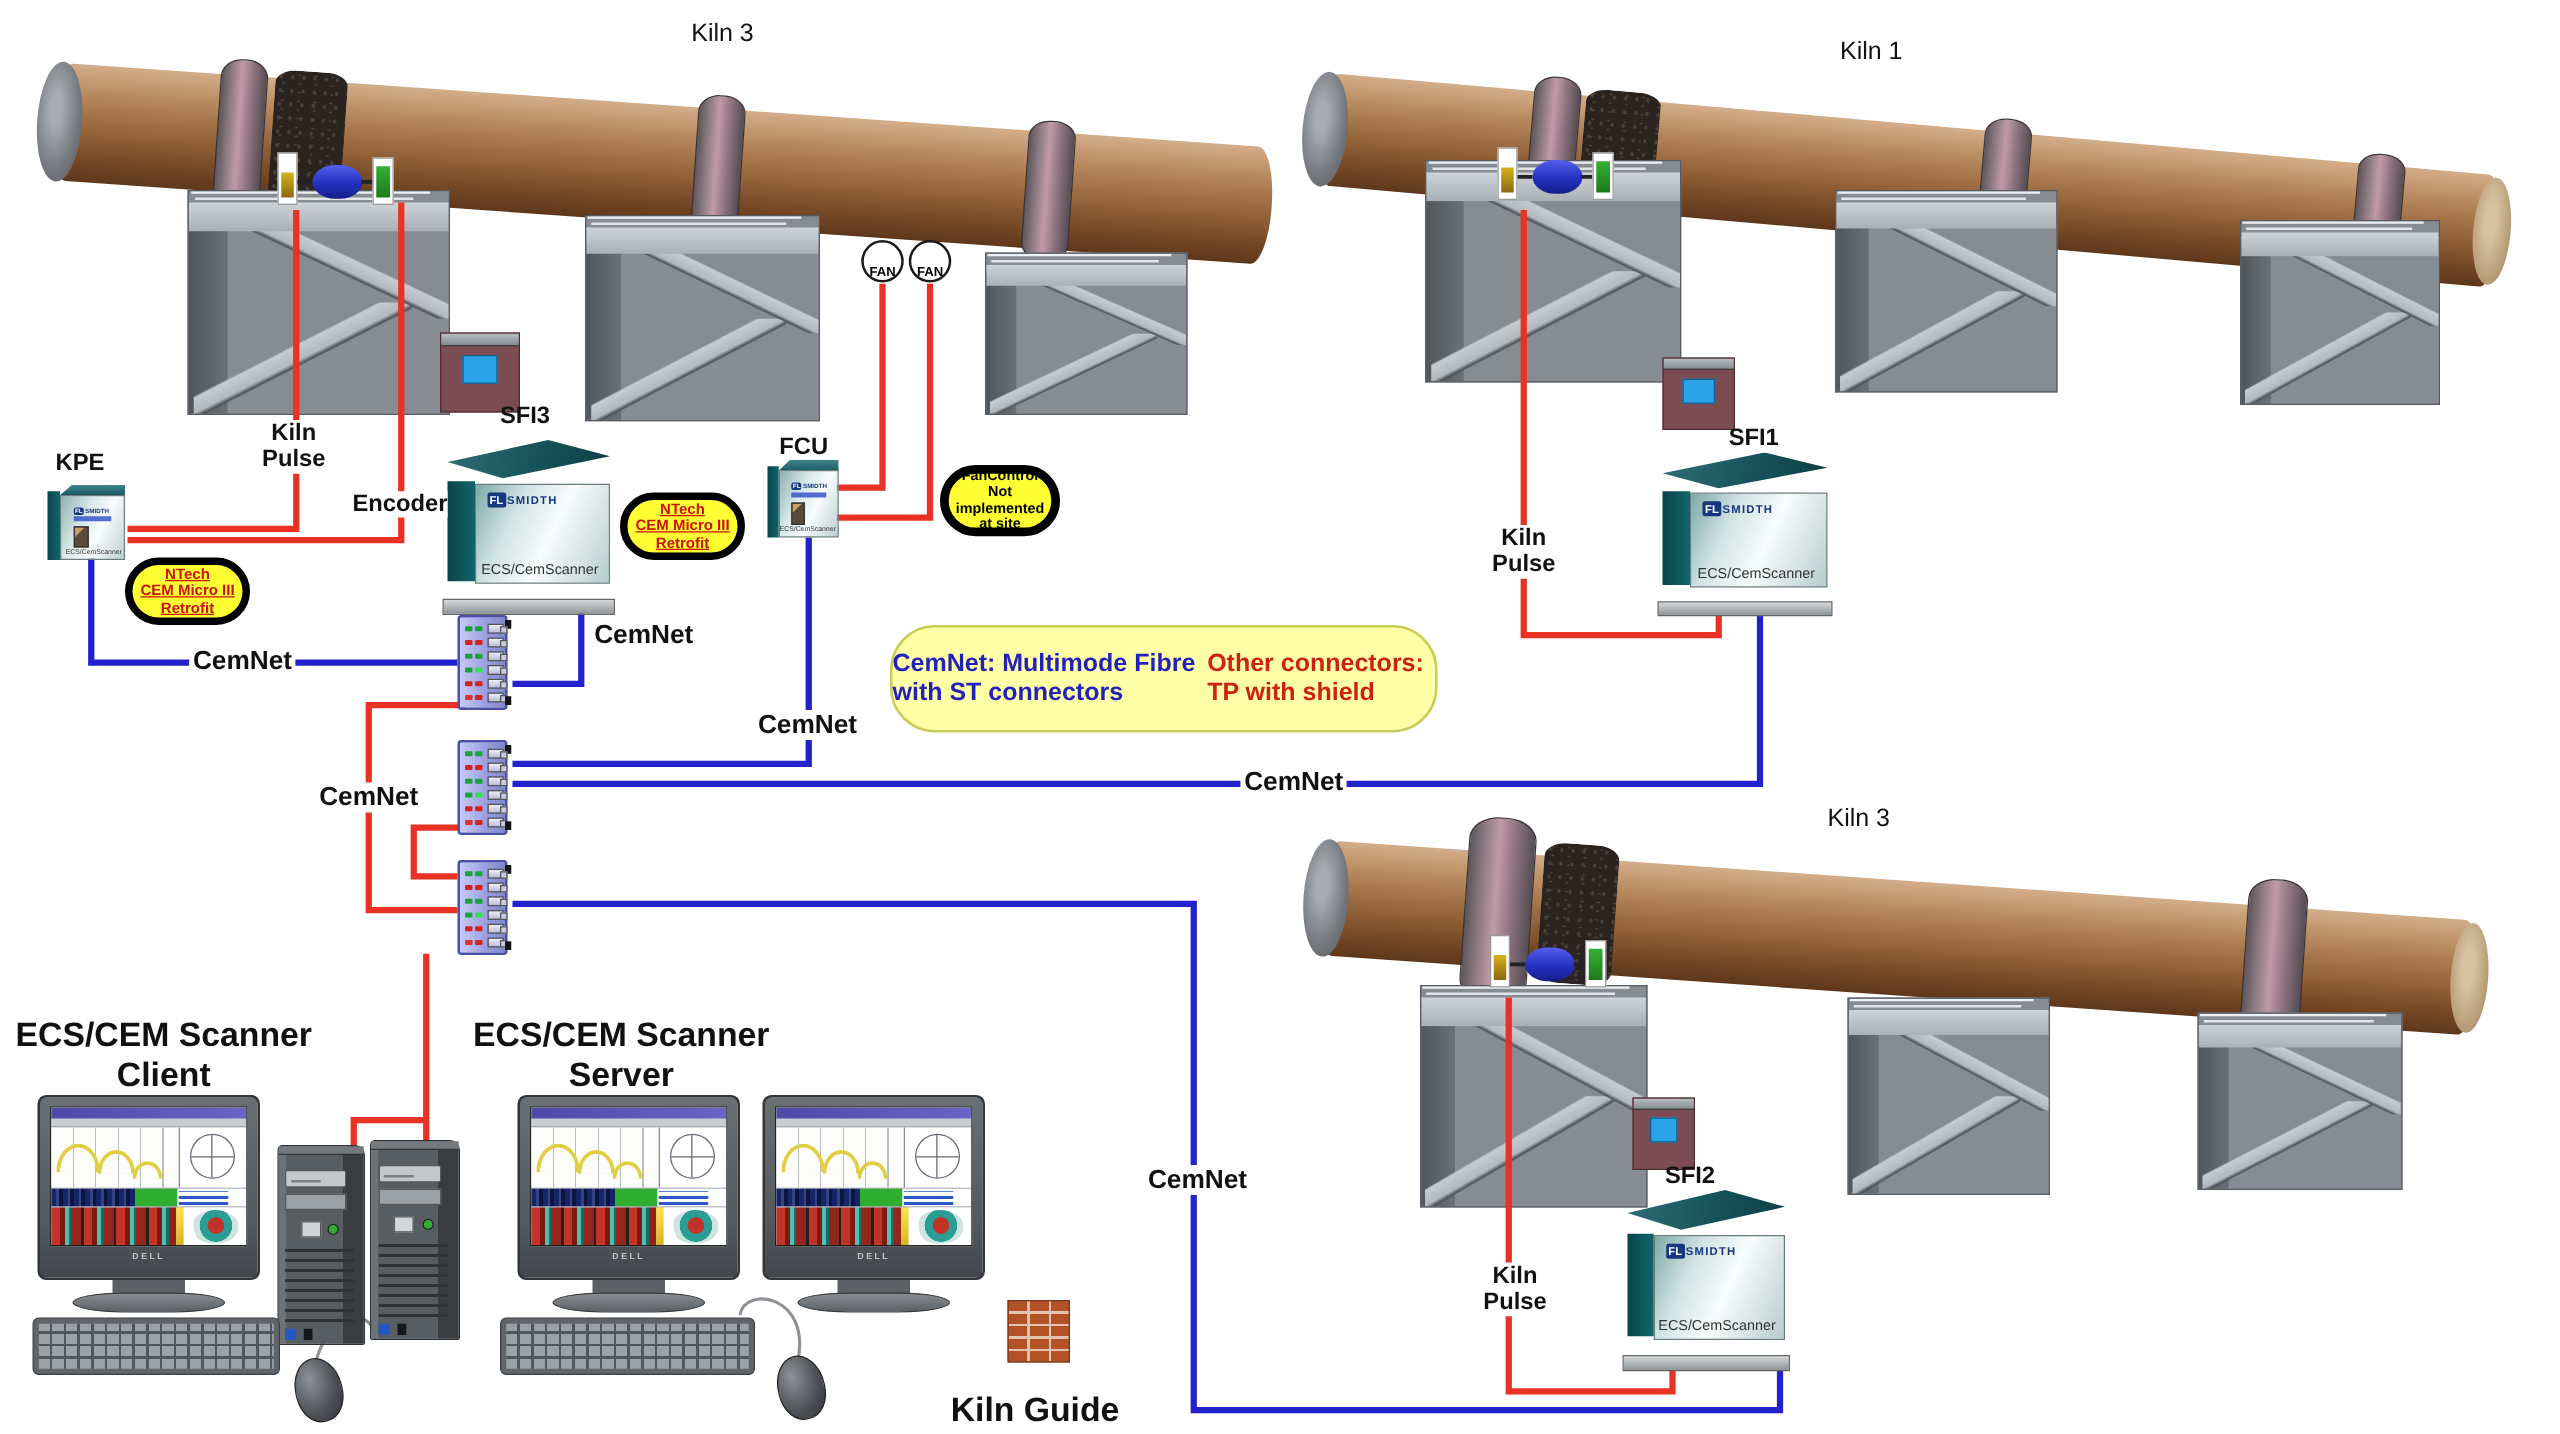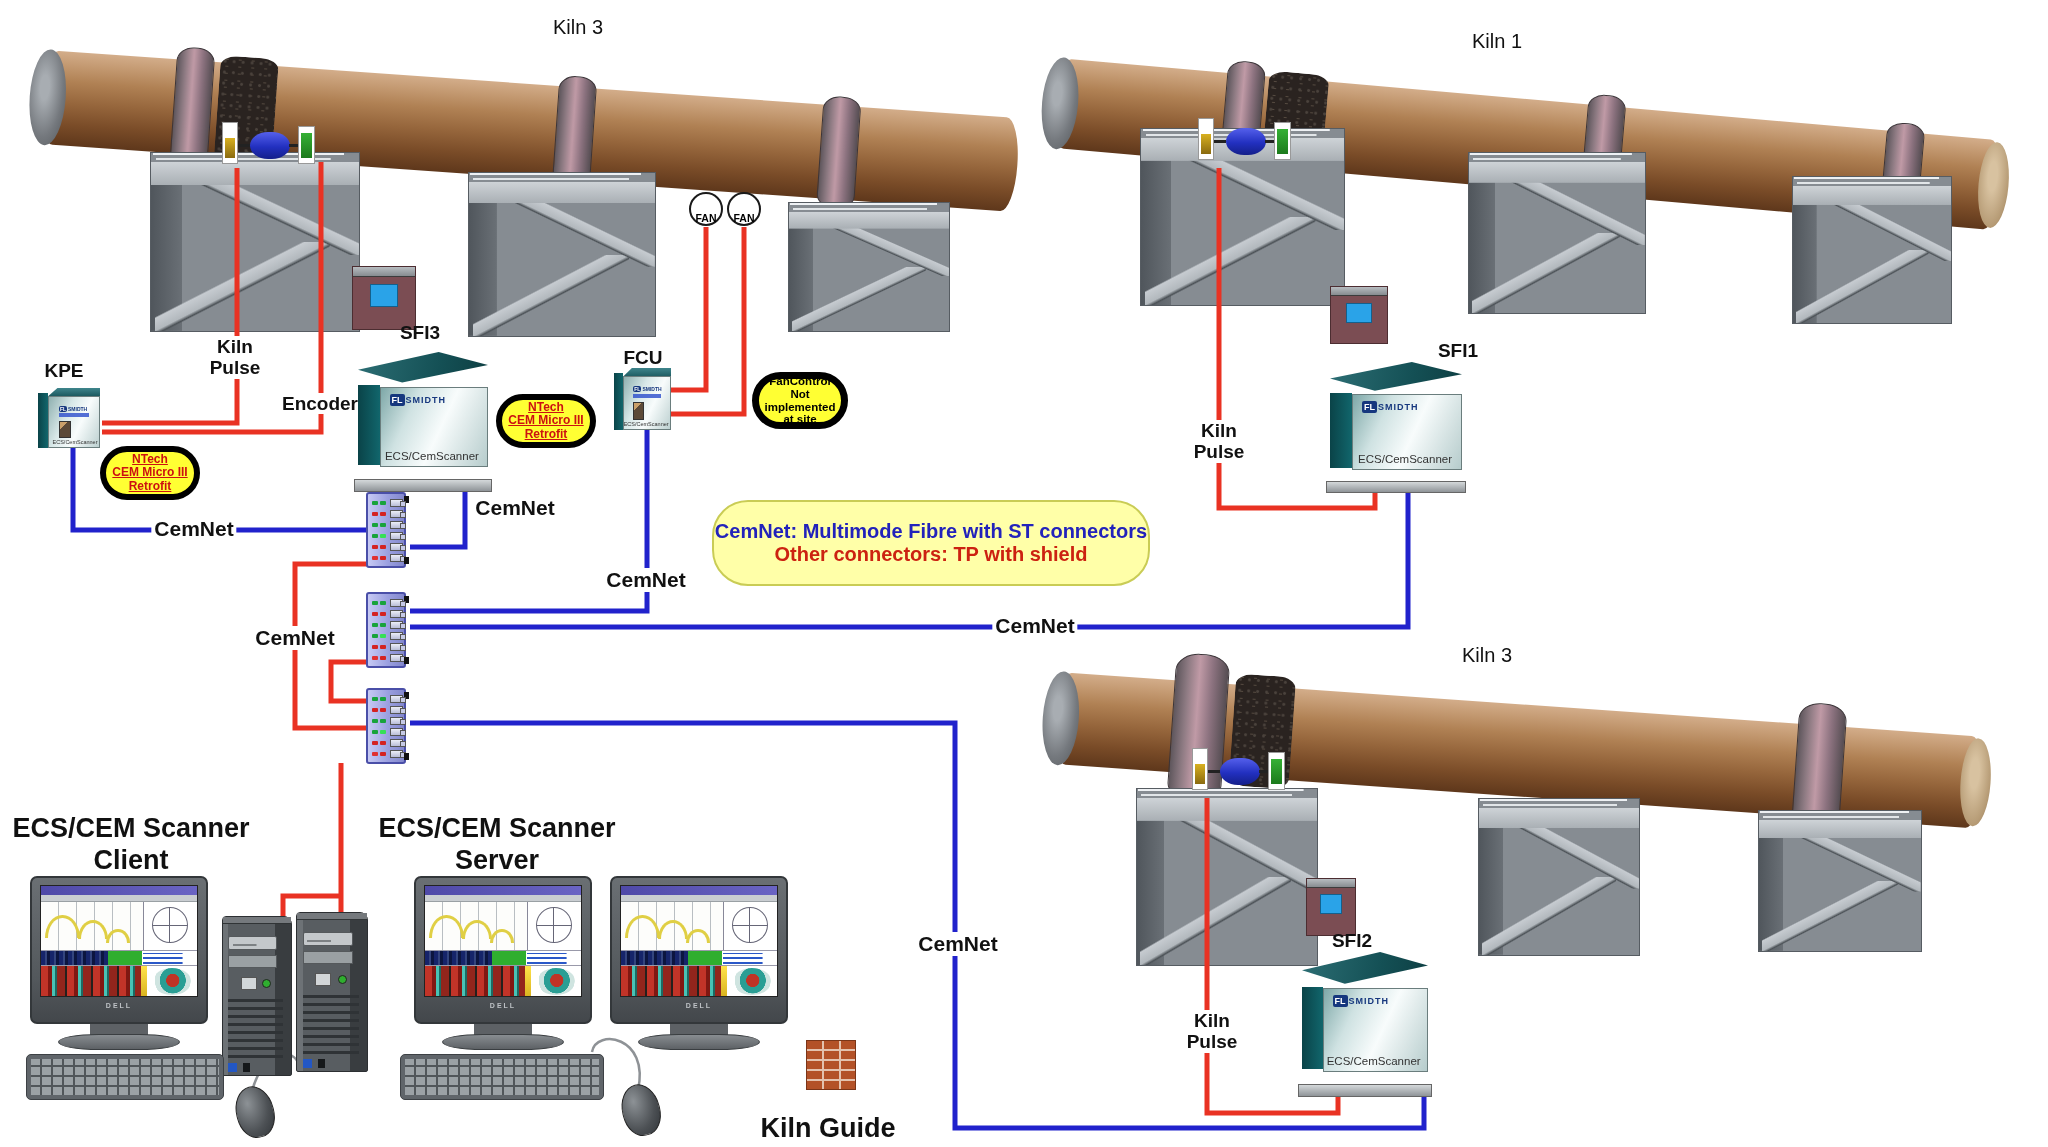--- a/index.html
+++ b/index.html
@@ -15,21 +15,21 @@
   .net{font-size:21px;font-weight:700;background:#fff;padding:0 3px;}
   .big{font-size:27px;font-weight:700;line-height:1.2;}
 
   
   .oval{position:absolute;background:var(--callout-yellow);border:6px solid #000;border-radius:46px;
         display:flex;align-items:center;justify-content:center;text-align:center;
         font-size:12px;font-weight:700;line-height:1.1;z-index:14;}
   .oval.red{color:var(--callout-text-red);text-decoration:underline;}
   .oval.blk{color:#000;border-width:7px;}
   .legend{position:absolute;background:var(--legend-yellow);border:2px solid #c9cc55;border-radius:36px;
-        display:flex;flex-direction:column;align-items:center;justify-content:center;z-index:14;}
+        display:flex;flex-direction:row;align-items:center;justify-content:center;z-index:14;}
   .legend .l1{color:var(--legend-blue);font-size:20px;font-weight:700;}
   .legend .l2{color:var(--legend-red);font-size:20px;font-weight:700;}
 
   
   svg.wires{position:absolute;left:0;top:0;z-index:6;}
   .wr{stroke:var(--tp-red);stroke-width:5;fill:none;}
   .wb{stroke:var(--cemnet-blue);stroke-width:5;fill:none;}
   .wc{stroke:#8e9296;stroke-width:2.5;fill:none;}
 
   
@@ -651,21 +651,21 @@
 
   <div class="brick" style="left:806px;top:1040px;"></div>
 
   <div class="lbl title" style="left:578px;top:16px;">Kiln 3</div>
   <div class="lbl title" style="left:1497px;top:30px;">Kiln 1</div>
   <div class="lbl title" style="left:1487px;top:644px;">Kiln 3</div>
 
   <div class="lbl dev" style="left:64px;top:360px;">KPE</div>
   <div class="lbl dev" style="left:420px;top:322px;">SFI3</div>
   <div class="lbl dev" style="left:643px;top:347px;">FCU</div>
-  <div class="lbl dev" style="left:1458px;top:340px;text-align:center;">SFI1</div>
+  <div class="lbl dev" style="left:1403px;top:340px;text-align:center;">SFI1</div>
   <div class="lbl dev" style="left:1352px;top:930px;">SFI2</div>
 
   <div class="lbl dev pre" style="left:235px;top:336px;background:#fff;">Kiln
 Pulse</div>
   <div class="lbl dev" style="left:320px;top:393px;background:#fff;">Encoder</div>
   <div class="lbl dev pre" style="left:1219px;top:420px;background:#fff;">Kiln
 Pulse</div>
   <div class="lbl dev pre" style="left:1212px;top:1010px;background:#fff;">Kiln
 Pulse</div>
 

